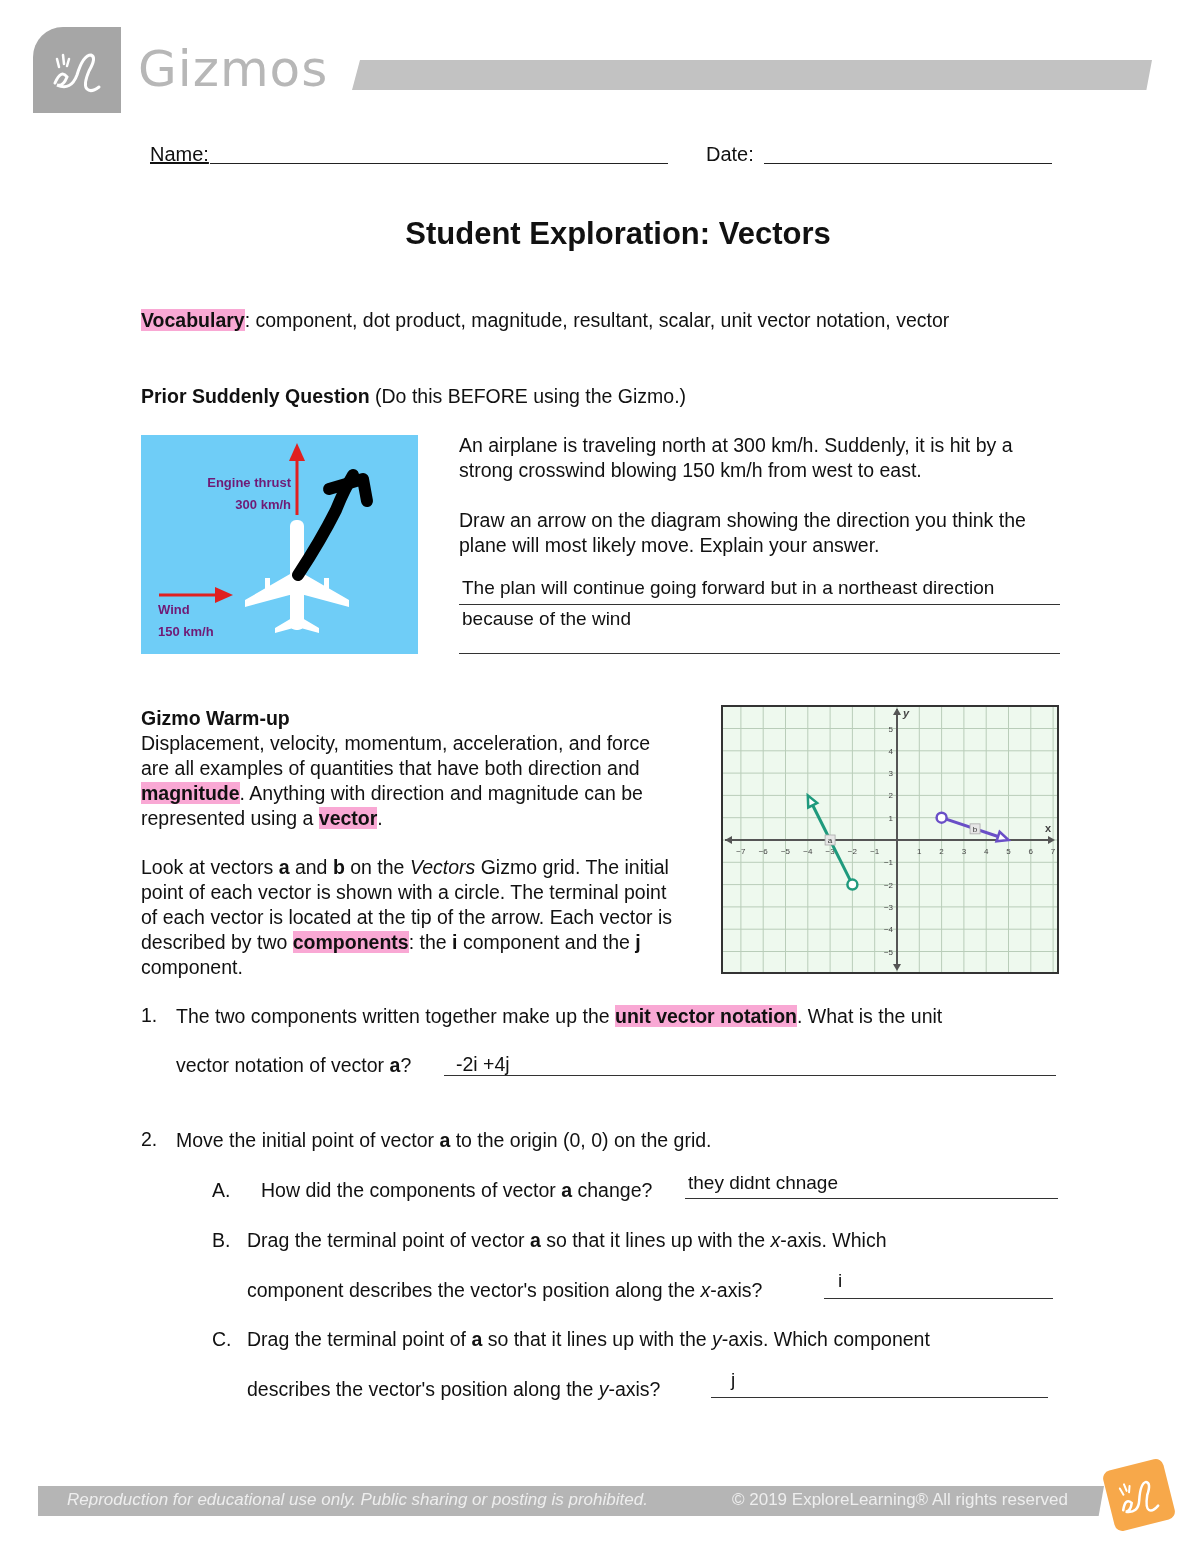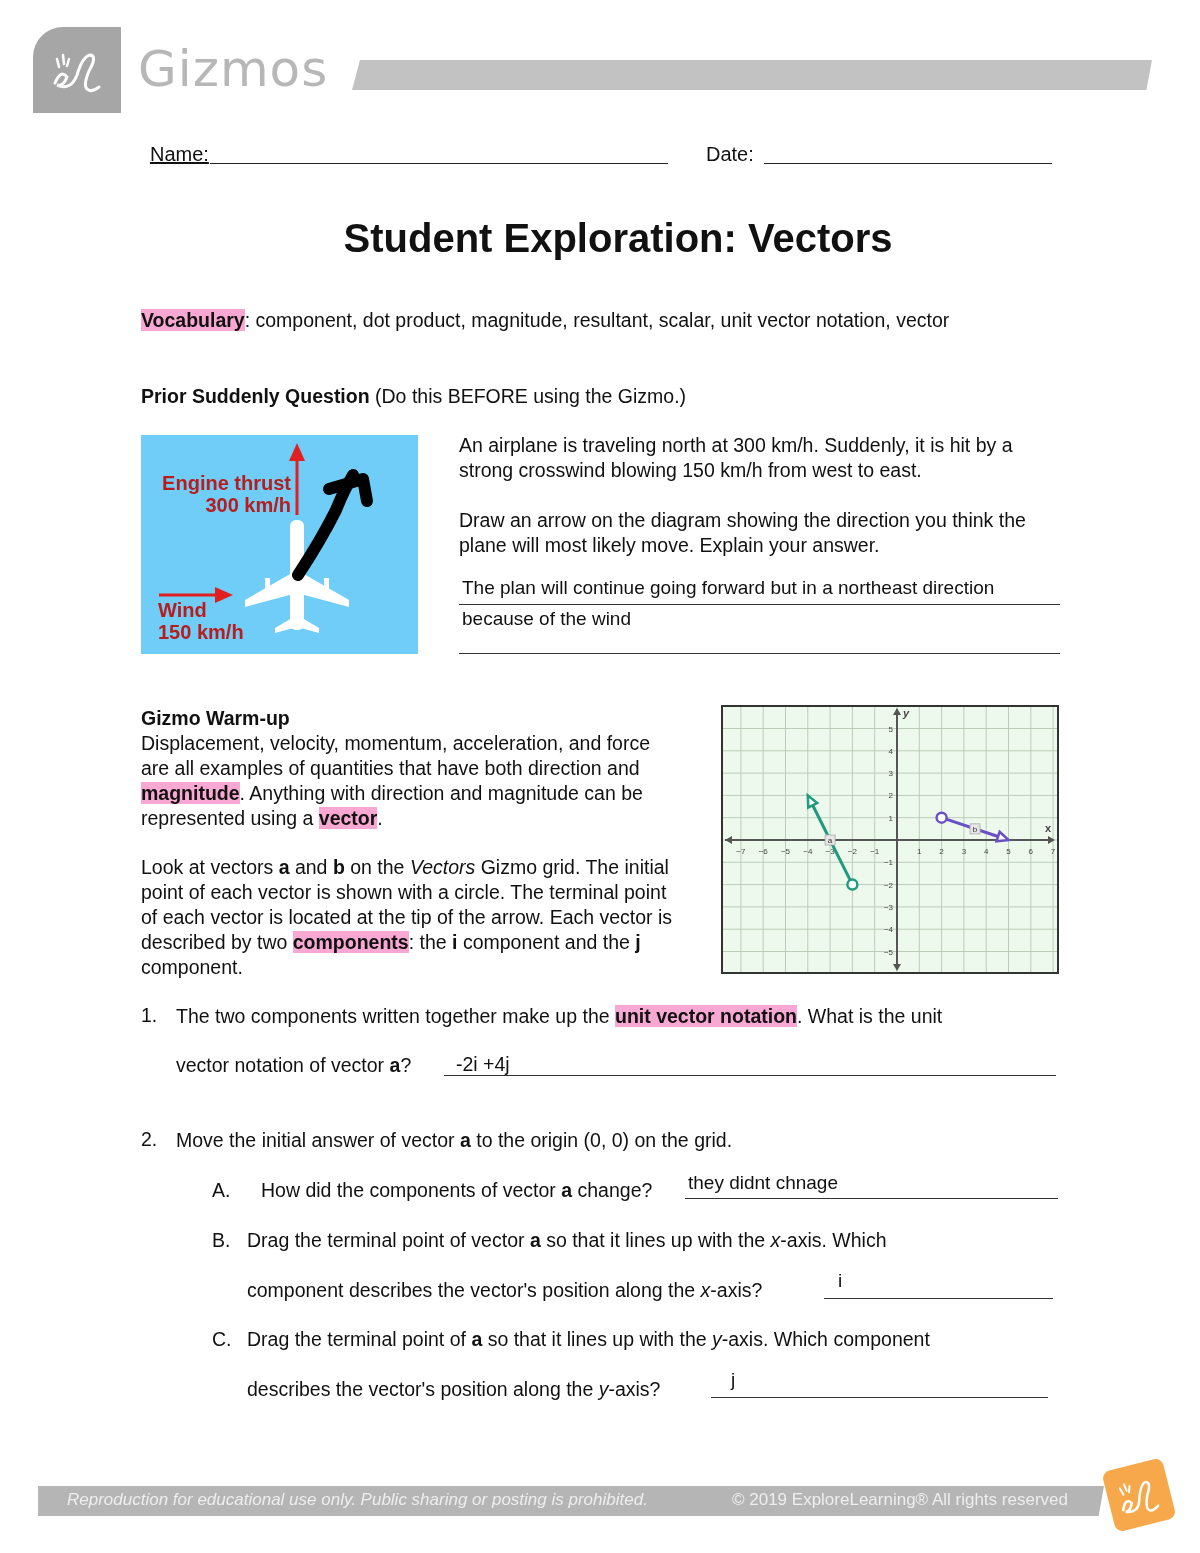--- a/index.html
+++ b/index.html
@@ -16,28 +16,28 @@
   .logo-box svg { position: absolute; left: 16px; top: 18px; }
   .brand { left: 138px; top: 40px; font-size: 50px; color: #b7b7b7; letter-spacing: 1px; font-family: "DejaVu Sans", sans-serif; }
   .header-bar {
     left: 352px; top: 60px; width: 800px; height: 30px; background: #c2c2c2;
     clip-path: polygon(1% 0, 100% 0, 99.3% 100%, 0 100%);
   }
   
   .field-label { font-size: 20px; }
   .field-line { border-bottom: 1.5px solid #222; height: 1px; }
   
-  .title { left: 0; width: 1200px; top: 216px; text-align: center; font-size: 40px; font-weight: bold; padding-left: 36px; }
+  .title { left: 0; width: 1200px; top: 216px; text-align: center; font-size: 31px; font-weight: bold; padding-left: 36px; }
   .hl { background: #f9a8d4; font-weight: bold; }
   .text { font-size: 19.5px; line-height: 25px; }
   .bold { font-weight: bold; }
   .ital { font-style: italic; }
   
   .plane-img { left: 141px; top: 435px; width: 277px; height: 219px; background: #6fcdf7; overflow: hidden; }
-  .plane-label { position: absolute; font-weight: bold; font-size: 20px; color: #b91c1c; text-align: right; line-height: 22px; }
+  .plane-label { position: absolute; font-weight: bold; font-size: 13px; color: #701a75; text-align: right; line-height: 22px; }
   .answer-line { border-bottom: 1.5px solid #333; }
   .handwrite { font-family: "Liberation Sans Narrow", "Liberation Sans", sans-serif; font-size: 19px; }
   
   .graph { left: 721px; top: 705px; width: 338px; height: 269px; border: 2px solid #333; background: #eef9ee; }
   
   .footer-bar {
     left: 38px; top: 1486px; width: 1066px; height: 30px; background: #b5b5b5;
     clip-path: polygon(0 0, 100% 0, 99.5% 100%, 0 100%);
   }
   .footer-left { left: 67px; top: 1490px; font-size: 17px; font-style: italic; color: #eeeeee; }
@@ -202,21 +202,21 @@
 <div class="abs text" style="left:176px; top:1004px;">
   <span>The two components written together make up the </span><span class="hl">unit vector notation</span><span>. What is the unit</span>
 </div>
 <div class="abs text" style="left:176px; top:1053px;">
   <span>vector notation of vector </span><span class="bold">a</span><span>?</span>
 </div>
 <div class="abs answer-line text" style="left:444px; top:1052px; width:612px; height:24px; padding-left:12px;">-2i +4j</div>
 
 <div class="abs q-num" style="left:141px; top:1128px;">2.</div>
 <div class="abs text" style="left:176px; top:1128px;">
-  <span>Move the initial answer of vector </span><span class="bold">a</span><span> to the origin (0, 0) on the grid.</span>
+  <span>Move the initial point of vector </span><span class="bold">a</span><span> to the origin (0, 0) on the grid.</span>
 </div>
 
 <div class="abs text" style="left:212px; top:1178px;">A.</div>
 <div class="abs text" style="left:261px; top:1178px;">
   <span>How did the components of vector </span><span class="bold">a</span><span> change?</span>
 </div>
 <div class="abs answer-line handwrite" style="left:685px; top:1172px; width:373px; height:27px; padding-left:3px;">they didnt chnage</div>
 
 <div class="abs text" style="left:212px; top:1228px;">B.</div>
 <div class="abs text" style="left:247px; top:1228px;">

